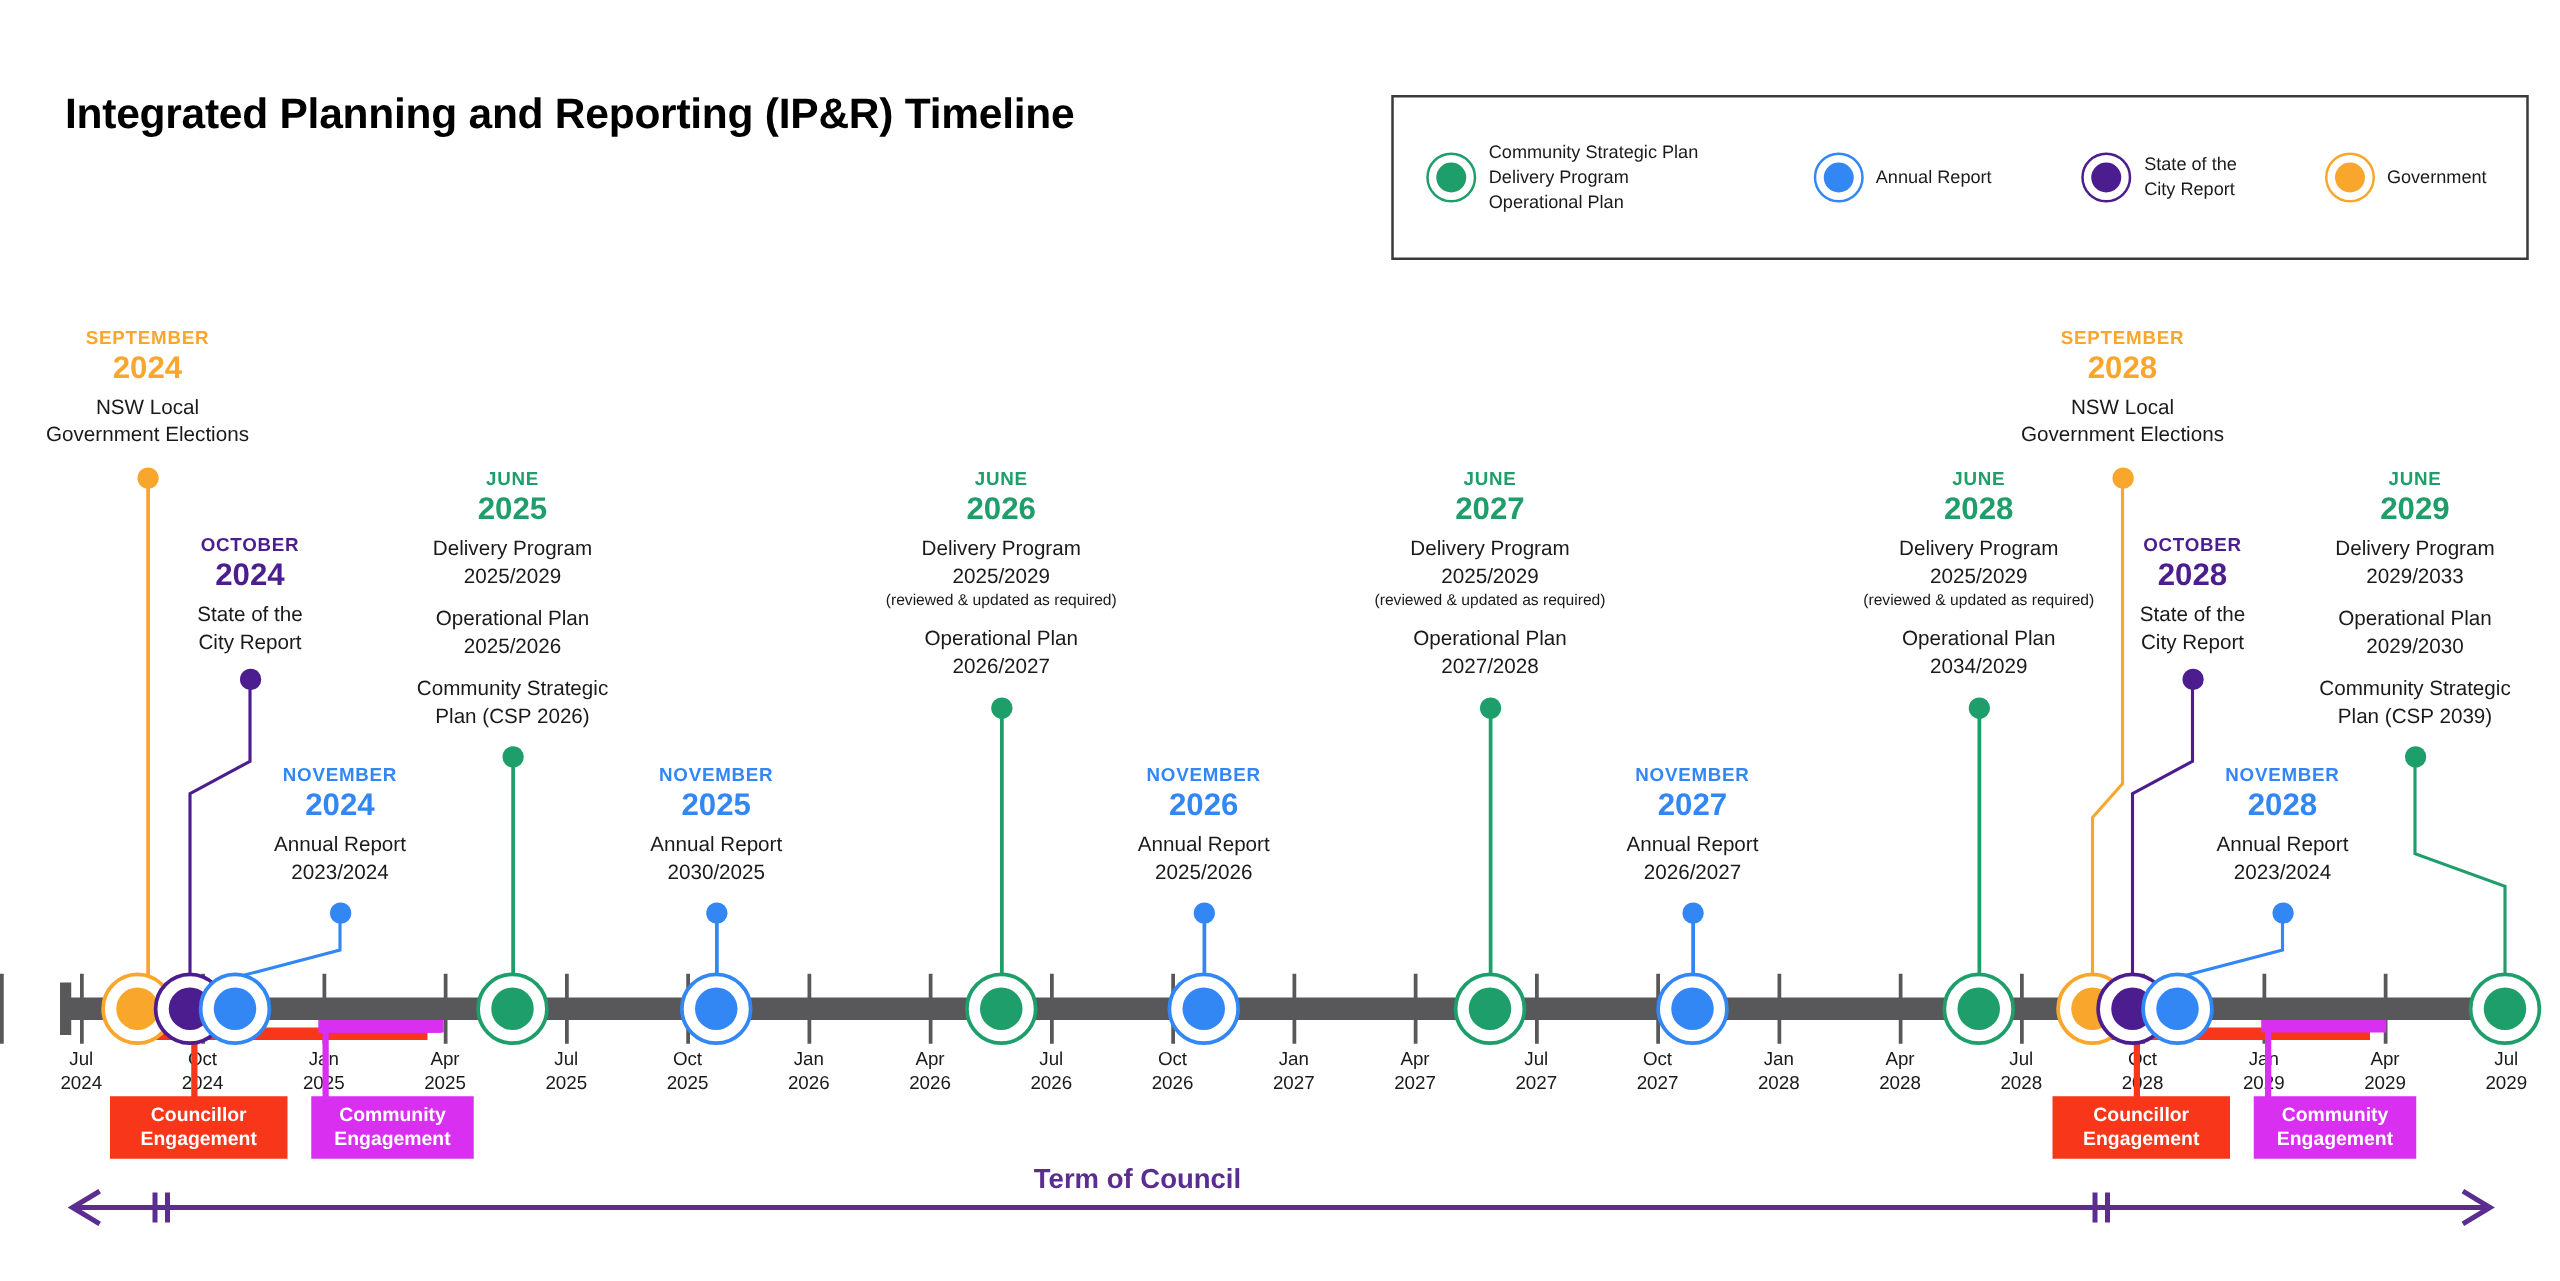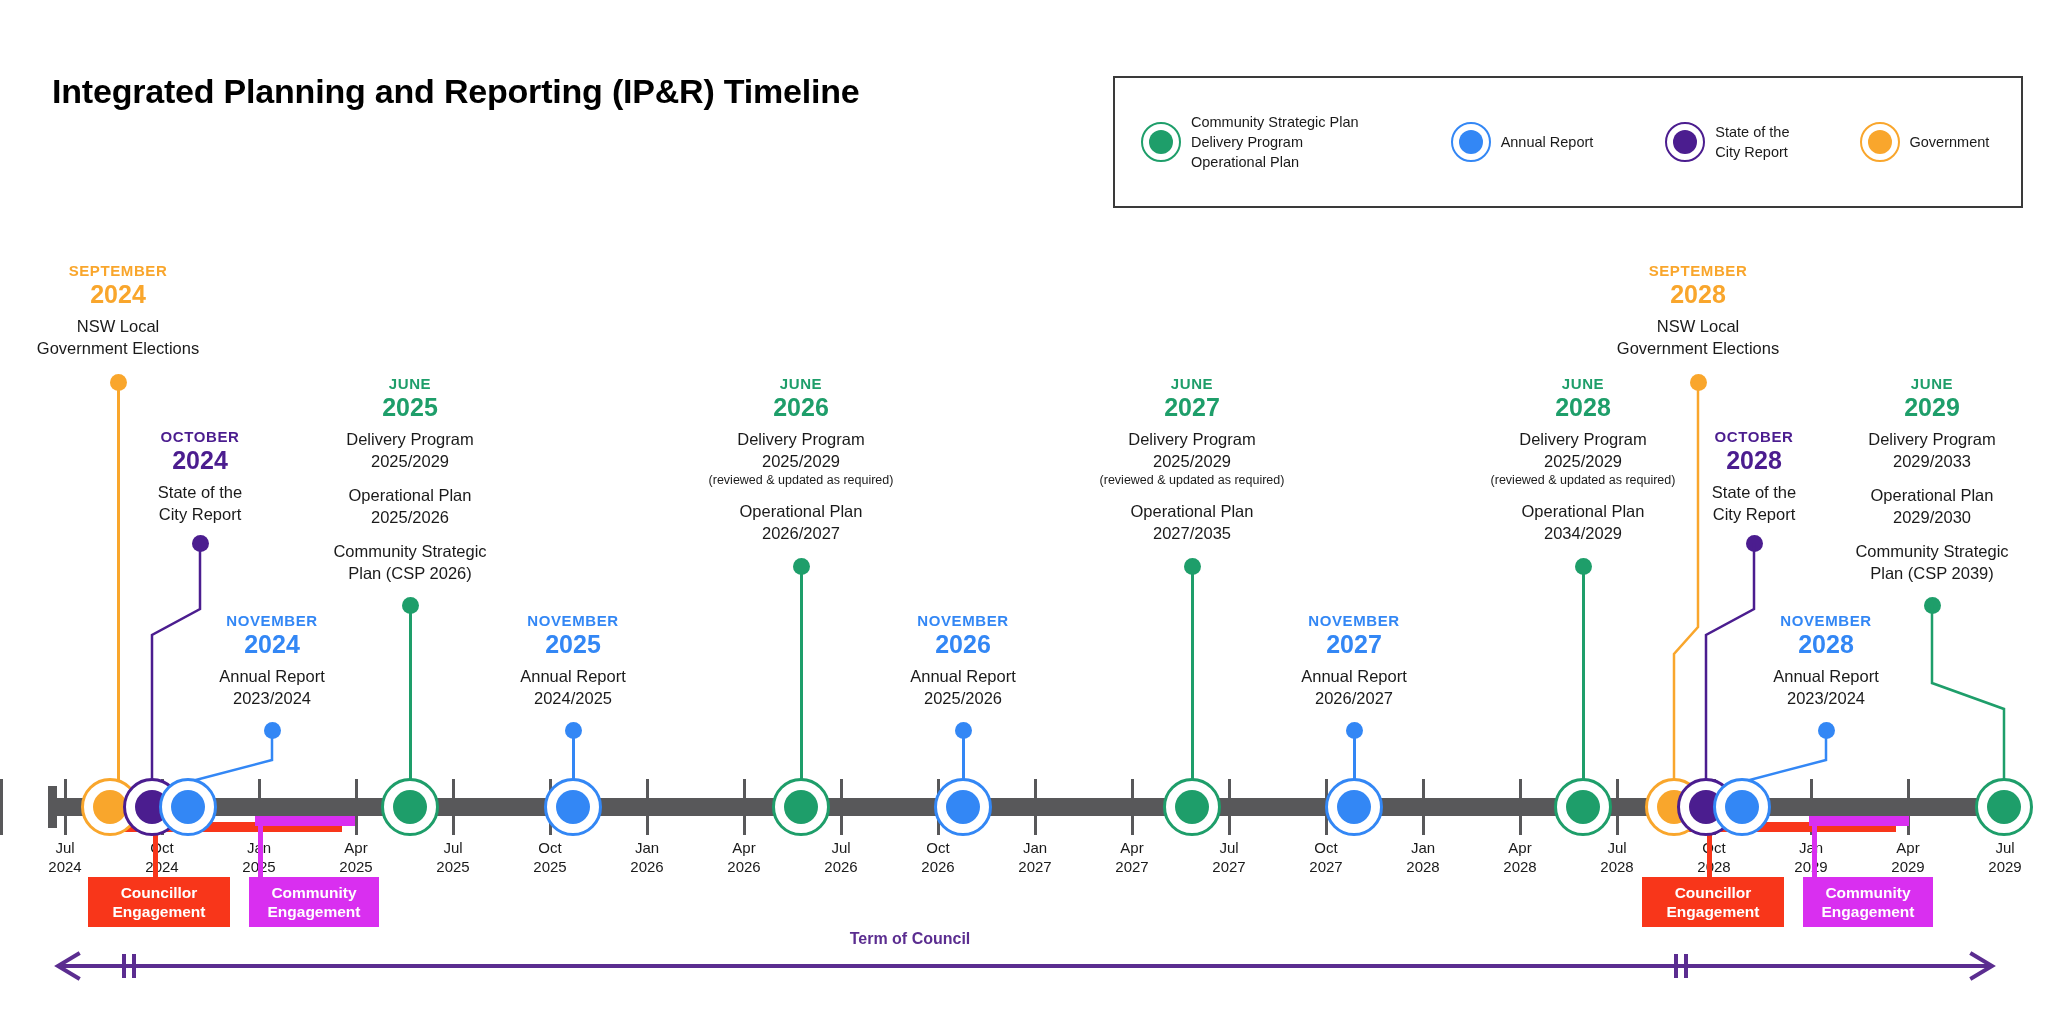--- a/index.html
+++ b/index.html
@@ -191,21 +191,21 @@
     white-space: pre-line;
   }
 
   
   #term-label {
     position: absolute;
     top: 930px;
     width: 300px;
     margin-left: -150px;
     text-align: center;
-    font-size: 16px;
+    font-size: 22px;
     font-weight: bold;
     color: #5b2d90;
   }
   #term-arrow {
     position: absolute;
     left: 40px; top: 948px;
     width: 1970px; height: 36px;
   }
 </style>
 </head>
@@ -415,21 +415,21 @@
   <div class="stem" style="left:409px; top:605px; height:190px; background:#1e9e6a;"></div>
   <div class="marker" style="left:410px; border:3px solid #1e9e6a;">
     <span class="m-fill" style="background:#1e9e6a;"></span>
   </div>
 
   <div class="event" style="left:573px; top:612px;">
     <div class="ev-month" style="color:#3387f5;">NOVEMBER</div>
     <div class="ev-year" style="color:#3387f5;">2025</div>
     <div class="ev-block first">
       <div class="ev-line">Annual Report</div>
-      <div class="ev-line">2024/2025</div>
+      <div class="ev-line">2030/2025</div>
     </div>
   </div>
   <div class="dot" style="left:573px; top:722px; background:#3387f5;"></div>
   <div class="stem" style="left:572px; top:730px; height:65px; background:#3387f5;"></div>
   <div class="marker" style="left:573px; border:3px solid #3387f5;">
     <span class="m-fill" style="background:#3387f5;"></span>
   </div>
 
   <div class="event" style="left:801px; top:375px;">
     <div class="ev-month" style="color:#1e9e6a;">JUNE</div>
@@ -467,21 +467,21 @@
   <div class="event" style="left:1192px; top:375px;">
     <div class="ev-month" style="color:#1e9e6a;">JUNE</div>
     <div class="ev-year" style="color:#1e9e6a;">2027</div>
     <div class="ev-block first">
       <div class="ev-line">Delivery Program</div>
       <div class="ev-line">2025/2029</div>
       <div class="ev-line small">(reviewed &amp; updated as required)</div>
     </div>
     <div class="ev-block">
       <div class="ev-line">Operational Plan</div>
-      <div class="ev-line">2027/2035</div>
+      <div class="ev-line">2027/2028</div>
     </div>
   </div>
   <div class="dot" style="left:1192px; top:558px; background:#1e9e6a;"></div>
   <div class="stem" style="left:1191px; top:566px; height:229px; background:#1e9e6a;"></div>
   <div class="marker" style="left:1192px; border:3px solid #1e9e6a;">
     <span class="m-fill" style="background:#1e9e6a;"></span>
   </div>
 
   <div class="event" style="left:1354px; top:612px;">
     <div class="ev-month" style="color:#3387f5;">NOVEMBER</div>

